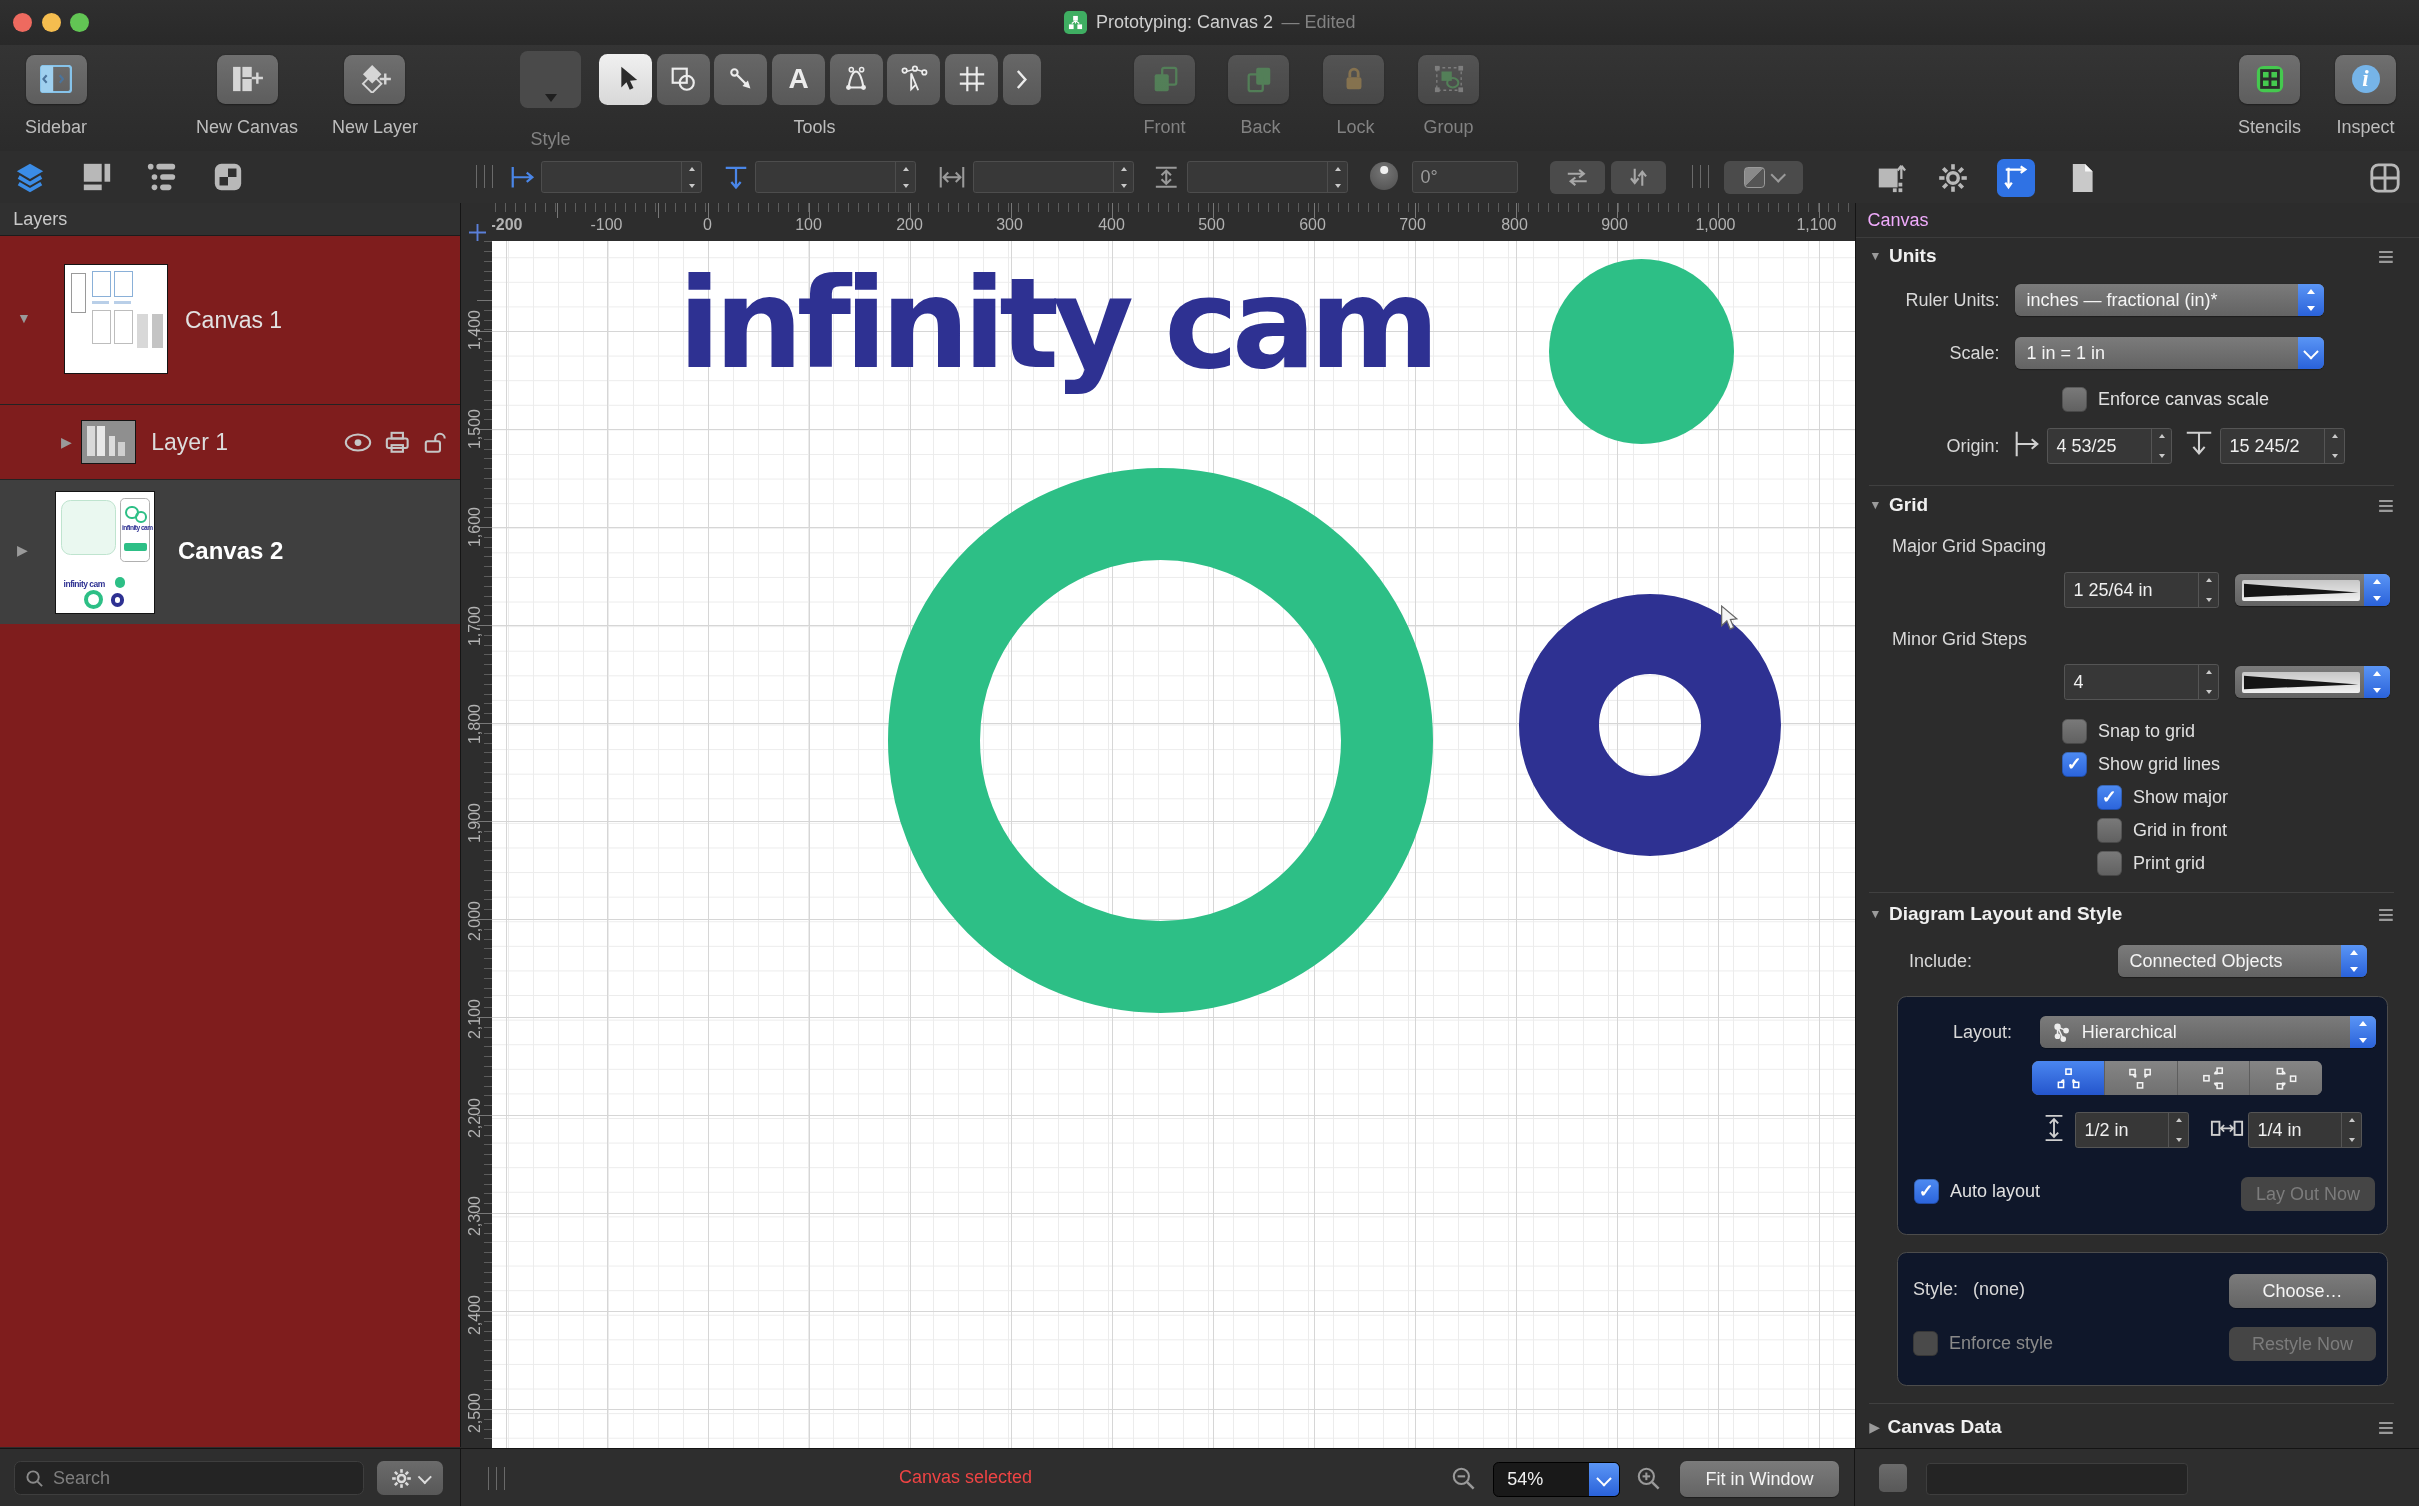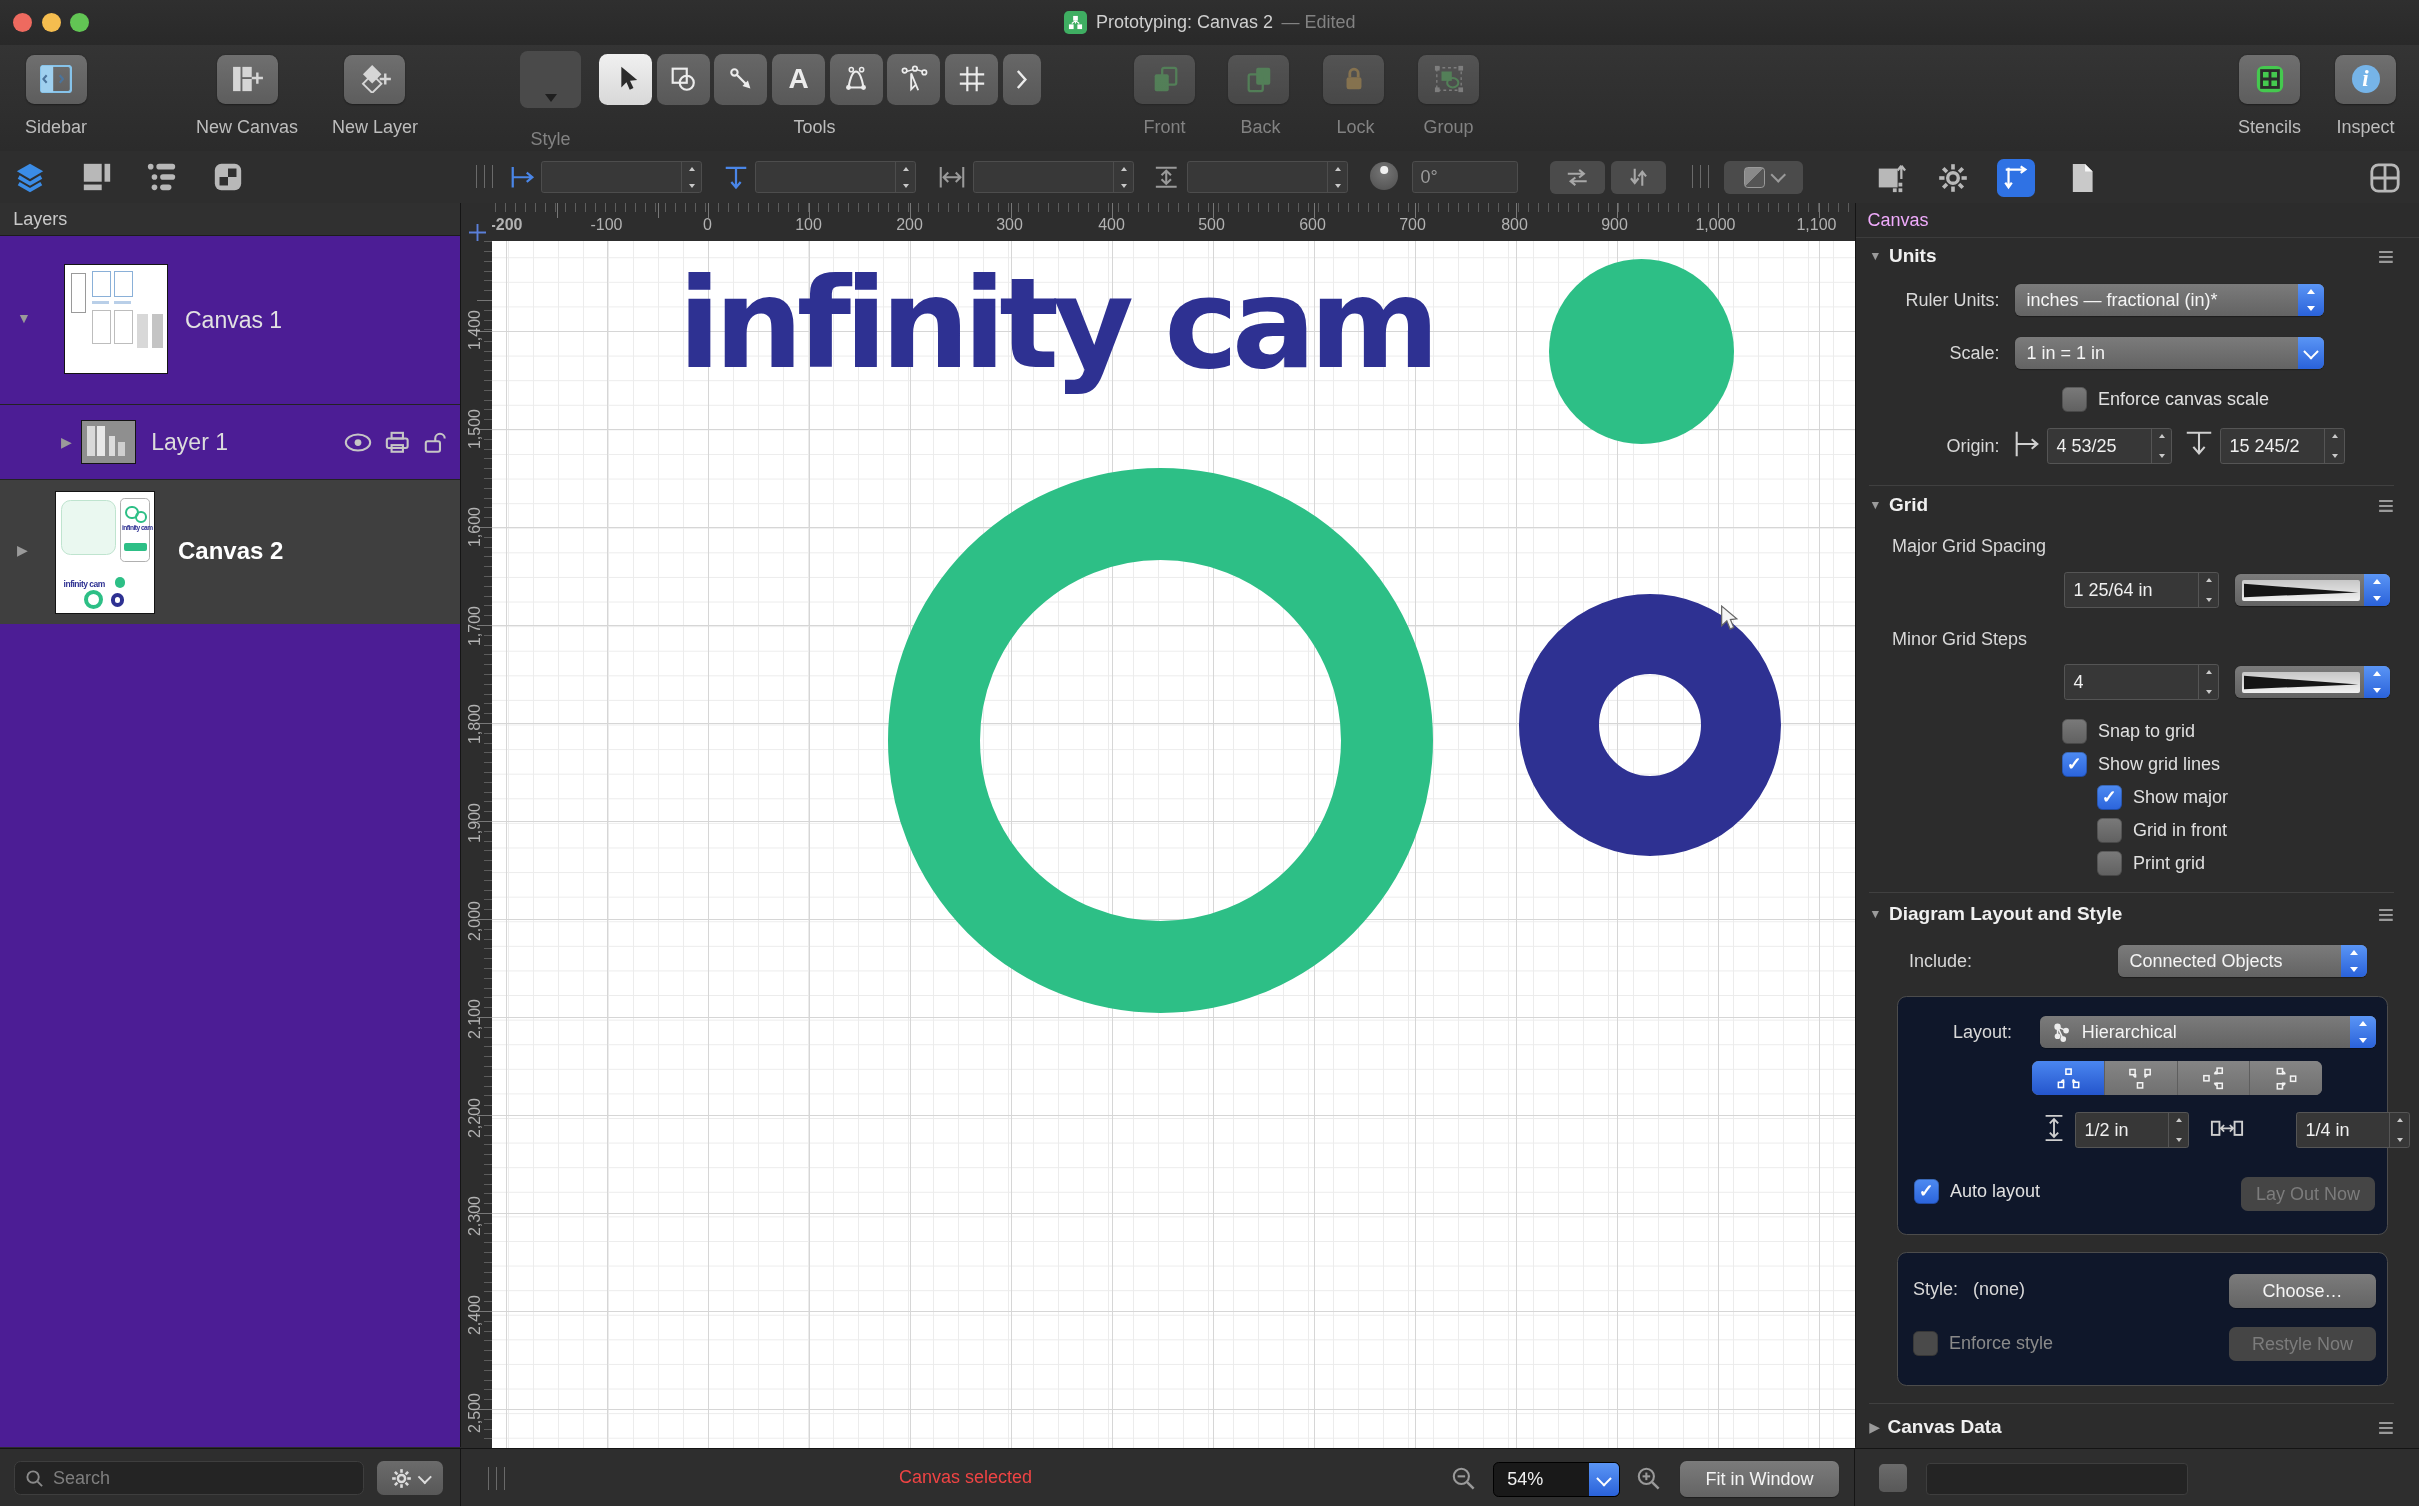--- a/index.html
+++ b/index.html
@@ -26,21 +26,21 @@
 
   
   .gfield{height:30px;background:#383838;border:0.9px solid #4d4d4d;border-radius:2.8px;display:flex;align-items:center;}
   .gfield .val{flex:1;padding:0 7.6px;color:#e8e8e8;}
   .stp{width:19px;align-self:stretch;position:relative;border-left:0.9px solid #4d4d4d;color:#c9c9c9;}
   .stp::before,.stp::after{content:"";position:absolute;left:50%;transform:translateX(-50%);border:3.8px solid transparent;}
   .stp::before{top:4.7px;border-top-width:0;border-bottom:4.7px solid currentColor;}
   .stp::after{bottom:4.7px;border-bottom-width:0;border-top:4.7px solid currentColor;}
 
   
-  .sidebar{left:0;top:203px;width:460px;height:1244px;background:#4c1d95;border-right:0.9px solid #151515;}
+  .sidebar{left:0;top:203px;width:460px;height:1244px;background:#7f1d1d;border-right:0.9px solid #151515;}
   .lhead{height:32px;background:#303030;border-bottom:0.9px solid #1c1c1c;display:flex;align-items:center;padding-left:13.2px;color:#c9c9c9;}
   .srow{position:relative;width:100%;}
   .thumb{background:#fff;border:0.9px solid #141414;position:relative;overflow:hidden;}
   .disc{color:#9a9a9a;font-size:14px;}
 
   
   .rulerH{left:492px;top:203px;width:1363px;height:38px;background:#2d2d2d;border-bottom:0.9px solid #161616;overflow:hidden;}
   .rulerV{left:461px;top:241px;width:31px;height:1207px;background:#2d2d2d;border-right:0.9px solid #161616;overflow:hidden;}
   .corner{left:461px;top:203px;width:31px;height:38px;background:#2d2d2d;border-right:0.9px solid #161616;border-bottom:0.9px solid #161616;}
   .rnum{position:absolute;width:57px;text-align:center;font-size:16px;color:#b2b2b2;}
@@ -733,21 +733,21 @@
         <span class="val">1/2 in</span>
         <span class="stp" style="border-left:0.9px solid #555;"></span>
       </div>
       <span class="ab" style="left:312px;top:119px;">
           <svg width="34" height="24.6" viewBox="0 0 36 26">
             <rect x="2" y="6" width="8" height="14" fill="none" stroke="#cfcfcf" stroke-width="2"></rect>
             <rect x="26" y="6" width="8" height="14" fill="none" stroke="#cfcfcf" stroke-width="2"></rect>
             <path d="M12 13 H24 M15 9.5 L11.5 13 15 16.5 M21 9.5 L24.5 13 21 16.5" stroke="#cfcfcf" stroke-width="1.8" fill="none"></path>
           </svg>
         </span>
-      <div class="ab ifield" style="left:350px;top:115px;width:112px;margin-left:48px;">
+      <div class="ab ifield" style="left:350px;top:115px;width:112px;">
         <span class="val">1/4 in</span>
         <span class="stp" style="border-left:0.9px solid #555;"></span>
       </div>
       <div class="ab f" style="left:16px;top:182px;">
         <span class="cb on">✓</span>
         <span class="cklbl">Auto layout</span>
       </div>
       <div class="ab dbtn dis" style="left:343px;top:180px;width:134px;">
           <span>Lay Out Now</span>
         </div>

